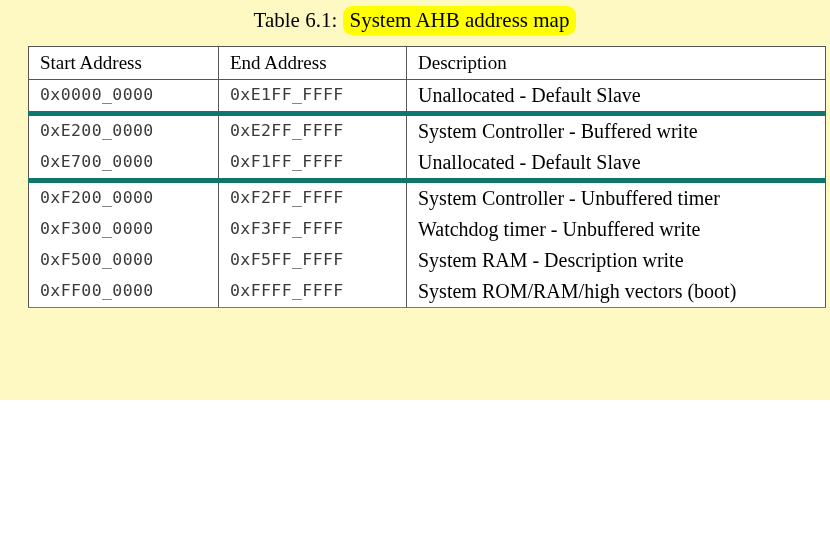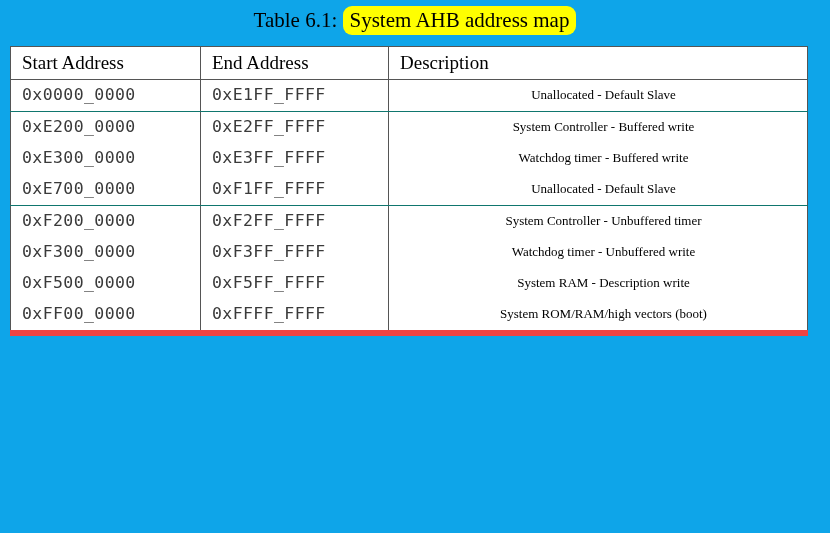--- a/index.html
+++ b/index.html
@@ -11,22 +11,22 @@
     width: 830px;
     height: 533px;
     overflow: hidden;
     font-family: "Liberation Serif", "DejaVu Serif", serif;
     color: #000000;
   }
 
   #page {
     position: relative;
     width: 830px;
-    height: 533px;
-    background: #0ea5e9;
+    height: 400px;
+    background: #fef9c3;
   }
 
   
   .caption {
     position: absolute;
     top: 5px;
     left: 0;
     width: 830px;
     text-align: center;
     font-size: 21px;
@@ -41,21 +41,21 @@
     font-size: 21px;
     padding: 2px 7px 3px 7px;
     border-radius: 9px;
     background: #ffff00;
     color: #000000;
   }
 
   
   .table-wrap {
     position: absolute;
-    left: 10px;
+    left: 28px;
     top: 46px;
     width: 797px;
   }
   table.addrmap {
     border-collapse: collapse;
     width: 797px;
     table-layout: fixed;
   }
   table.addrmap col.c-start { width: 190px; }
   table.addrmap col.c-end   { width: 188px; }
@@ -94,26 +94,25 @@
 
   
   .mono {
     font-family: "DejaVu Sans Mono", "Liberation Mono", monospace;
     font-size: 16.5px;
     letter-spacing: 0.4px;
     color: #3a3a3a;
   }
   .desc {
     font-family: "Liberation Serif", "DejaVu Serif", serif;
-    font-size: 13px;
+    font-size: 20px;
     color: #000000;
-    text-align: center;
-  }
-  tr.rule-bottom td { border-bottom: 1px solid #0f766e; }
-  tr.last-row td { border-bottom: 6px solid #ef4444; }
+  }
+  tr.rule-bottom td { border-bottom: 5px solid #0f766e; }
+  tr.last-row td { border-bottom: 1px solid #ef4444; }
 </style>
 </head>
 <body>
 
 <div id="page">
 
   <div class="caption">
     <span class="caption-label">Table 6.1:</span><span class="caption-label">&nbsp;</span><span class="caption-title">System AHB address map</span>
   </div>
 
@@ -153,31 +152,20 @@
             <td>
               <div class="cell-inner mono">0xE200_0000</div>
             </td>
             <td>
               <div class="cell-inner mono">0xE2FF_FFFF</div>
             </td>
             <td>
               <div class="cell-inner desc">System Controller - Buffered write</div>
             </td>
           </tr>
-          <tr>
-            <td>
-              <div class="cell-inner mono">0xE300_0000</div>
-            </td>
-            <td>
-              <div class="cell-inner mono">0xE3FF_FFFF</div>
-            </td>
-            <td>
-              <div class="cell-inner desc">Watchdog timer - Buffered write</div>
-            </td>
-          </tr>
           <tr class="rule-bottom">
             <td>
               <div class="cell-inner mono">0xE700_0000</div>
             </td>
             <td>
               <div class="cell-inner mono">0xF1FF_FFFF</div>
             </td>
             <td>
               <div class="cell-inner desc">Unallocated - Default Slave</div>
             </td>

